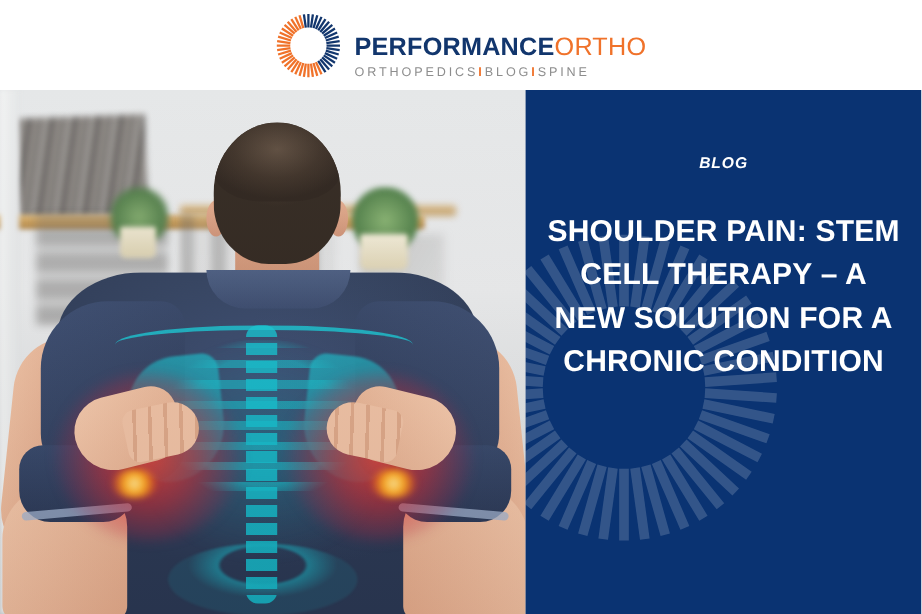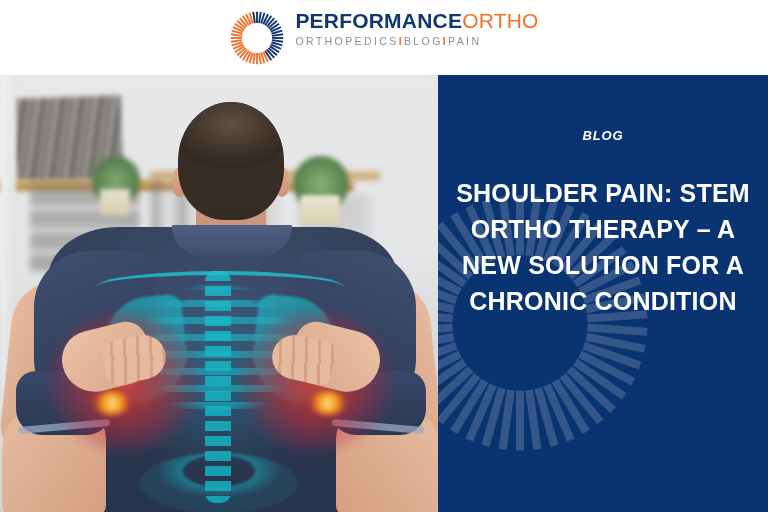--- a/index.html
+++ b/index.html
@@ -10,21 +10,21 @@
   }
   .page{position:relative;width:768px;height:512px;overflow:hidden;background:#fff;}
 
   
   .header{
     position:absolute;left:0;top:0;width:768px;height:75px;
     background:#ffffff;
     display:flex;align-items:center;justify-content:center;
     z-index:40;
   }
-  .logo{display:flex;align-items:flex-start;gap:10px;}
+  .logo{display:flex;align-items:flex-end;gap:10px;}
   .logo-mark{width:56px;height:56px;position:relative;flex:0 0 auto;}
   .logo-mark svg{display:block;width:56px;height:56px;}
   .logo-text{display:flex;flex-direction:column;justify-content:center;line-height:1;}
   .logo-line1{
     font-size:21px;font-weight:bold;letter-spacing:.2px;
     white-space:nowrap;
   }
   .logo-line1 .nav{color:#12366d;}
   .logo-line1 .org{color:#f0722a;font-weight:normal;}
   .logo-line2{
@@ -384,21 +384,21 @@
               <line x1="32.32" y1="29.59" x2="19.22" y2="14.48" stroke="#f0722a" stroke-width="3.4" stroke-linecap="butt"></line>
               <line x1="35.40" y1="27.29" x2="24.59" y2="10.46" stroke="#f0722a" stroke-width="3.4" stroke-linecap="butt"></line>
               <line x1="38.78" y1="25.44" x2="30.48" y2="7.25" stroke="#f0722a" stroke-width="3.4" stroke-linecap="butt"></line>
               <line x1="42.39" y1="24.09" x2="36.76" y2="4.90" stroke="#f0722a" stroke-width="3.4" stroke-linecap="butt"></line>
               <line x1="46.16" y1="23.27" x2="43.31" y2="3.48" stroke="#12366d" stroke-width="3.4" stroke-linecap="butt"></line>
             </g>
         </svg>
       </div>
       <div class="logo-text">
         <div class="logo-line1"><span class="nav">PERFORMANCE</span><span class="org">ORTHO</span></div>
-        <div class="logo-line2"><span>ORTHOPEDICS</span><span class="sep">I</span><span>BLOG</span><span class="sep">I</span><span>PAIN</span></div>
+        <div class="logo-line2"><span>ORTHOPEDICS</span><span class="sep">I</span><span>BLOG</span><span class="sep">I</span><span>SPINE</span></div>
       </div>
     </div>
   </div>
 
   <div class="hero">
 
     <div class="photo">
       <div class="bg-room"></div>
       <div class="books"></div>
       <div class="shelf2"></div>
@@ -508,18 +508,18 @@
               <line x1="33.59" y1="29.83" x2="19.08" y2="11.99" stroke="#ffffff" stroke-width="3.1"></line>
               <line x1="36.49" y1="27.79" x2="24.54" y2="8.13" stroke="#ffffff" stroke-width="3.1"></line>
               <line x1="39.64" y1="26.15" x2="30.48" y2="5.06" stroke="#ffffff" stroke-width="3.1"></line>
               <line x1="42.99" y1="24.96" x2="36.78" y2="2.82" stroke="#ffffff" stroke-width="3.1"></line>
               <line x1="46.46" y1="24.24" x2="43.33" y2="1.46" stroke="#ffffff" stroke-width="3.1"></line>
             </g>
         </svg>
       </div>
       <div class="panel-content">
         <div class="kicker">BLOG</div>
-        <h1 class="hero-title">SHOULDER PAIN: STEM ORTHO THERAPY – A NEW SOLUTION FOR A CHRONIC CONDITION</h1>
+        <h1 class="hero-title">SHOULDER PAIN: STEM CELL THERAPY – A NEW SOLUTION FOR A CHRONIC CONDITION</h1>
       </div>
     </div>
 
   </div>
 </div>
 
 </body></html>

